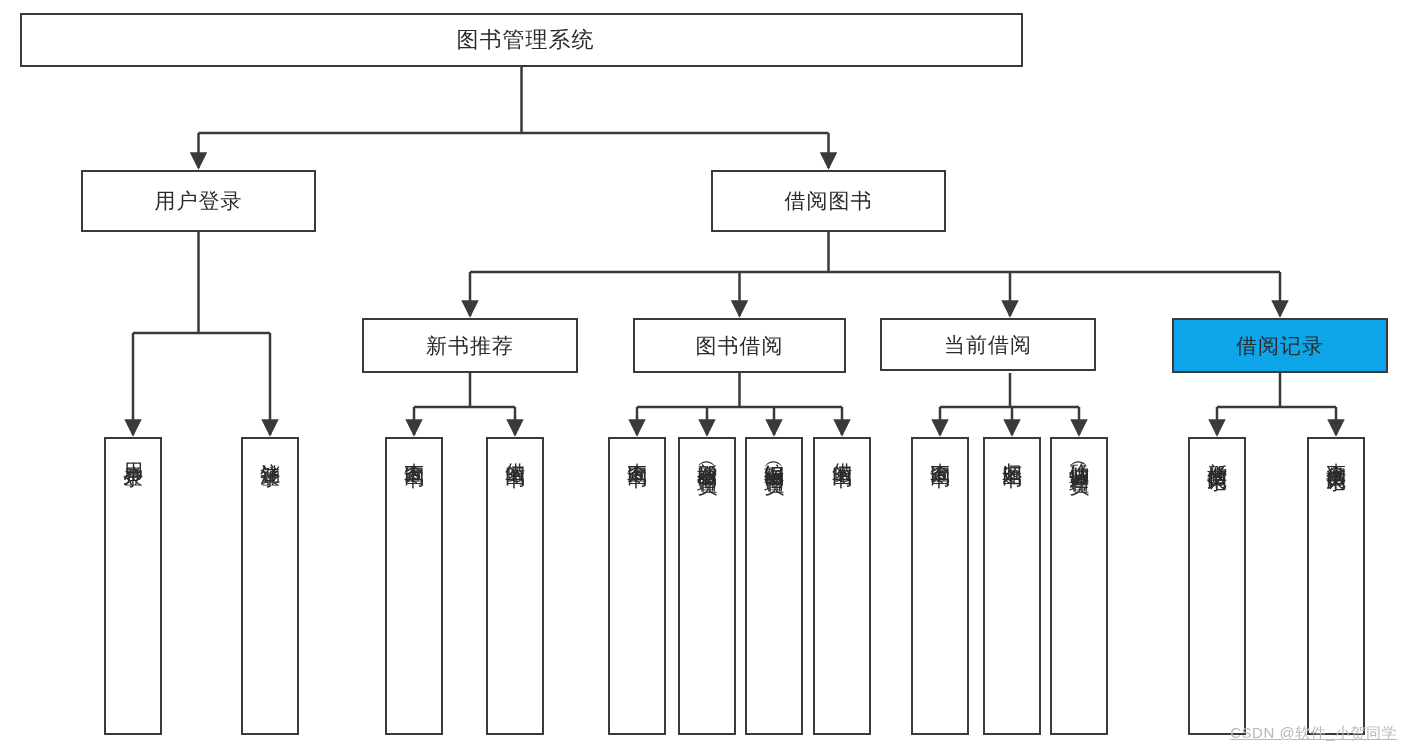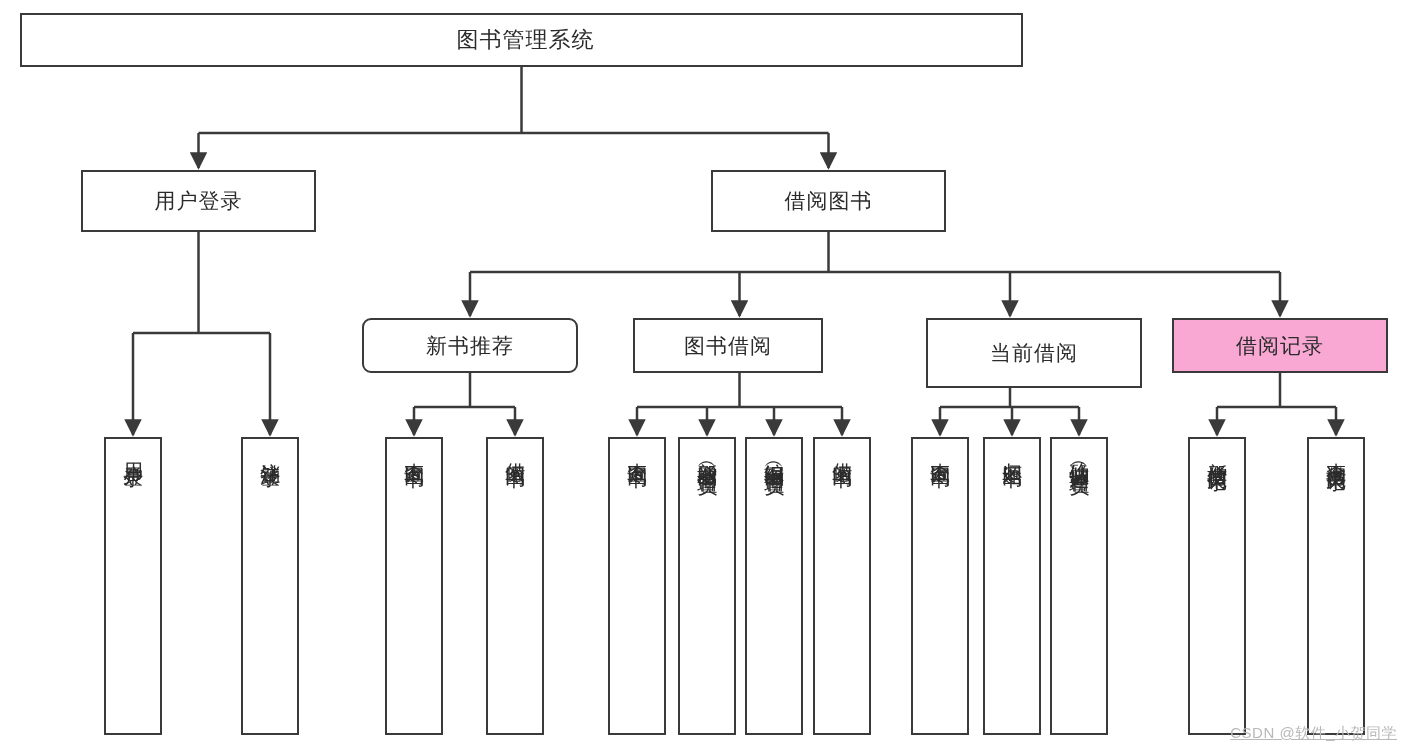--- a/index.html
+++ b/index.html
@@ -56,24 +56,24 @@
       <line x1="1079" y1="407" x2="1079" y2="435" stroke="#3a3a3a" stroke-width="2.5" marker-end="url(#ar)"></line>
       <line x1="1280" y1="373" x2="1280" y2="407" stroke="#3a3a3a" stroke-width="2.5"></line>
       <line x1="1217" y1="407" x2="1336" y2="407" stroke="#3a3a3a" stroke-width="2.5"></line>
       <line x1="1217" y1="407" x2="1217" y2="435" stroke="#3a3a3a" stroke-width="2.5" marker-end="url(#ar)"></line>
       <line x1="1336" y1="407" x2="1336" y2="435" stroke="#3a3a3a" stroke-width="2.5" marker-end="url(#ar)"></line>
     </svg>
   <div id="nodes">
       <div class="node h root" style="left: 20px; top: 13px; width: 1003px; height: 54px; border-color: rgb(58, 58, 58); background: rgb(255, 255, 255); color: rgb(43, 43, 43); padding-left: 8px;">图书管理系统</div>
       <div class="node h" style="left: 81px; top: 170px; width: 235px; height: 62px; border-color: rgb(58, 58, 58); background: rgb(255, 255, 255); color: rgb(43, 43, 43);">用户登录</div>
       <div class="node h" style="left: 711px; top: 170px; width: 235px; height: 62px; border-color: rgb(58, 58, 58); background: rgb(255, 255, 255); color: rgb(43, 43, 43);">借阅图书</div>
-      <div class="node h" style="left: 362px; top: 318px; width: 216px; height: 55px; border-color: rgb(58, 58, 58); background: rgb(255, 255, 255); color: rgb(43, 43, 43); border-radius: 9px;">新书推荐</div>
-      <div class="node h" style="left: 633px; top: 318px; width: 190px; height: 55px; border-color: rgb(58, 58, 58); background: rgb(255, 255, 255); color: rgb(43, 43, 43);">图书借阅</div>
-      <div class="node h" style="left: 926px; top: 318px; width: 216px; height: 70px; border-color: rgb(58, 58, 58); background: rgb(255, 255, 255); color: rgb(43, 43, 43);">当前借阅</div>
-      <div class="node h" style="left: 1172px; top: 318px; width: 216px; height: 55px; border-color: rgb(58, 58, 58); background: #f9a8d4; color: rgb(43, 43, 43);">借阅记录</div>
+      <div class="node h" style="left: 362px; top: 318px; width: 216px; height: 55px; border-color: rgb(58, 58, 58); background: rgb(255, 255, 255); color: rgb(43, 43, 43);">新书推荐</div>
+      <div class="node h" style="left: 633px; top: 318px; width: 213px; height: 55px; border-color: rgb(58, 58, 58); background: rgb(255, 255, 255); color: rgb(43, 43, 43);">图书借阅</div>
+      <div class="node h" style="left: 880px; top: 318px; width: 216px; height: 53px; border-color: rgb(58, 58, 58); background: rgb(255, 255, 255); color: rgb(43, 43, 43);">当前借阅</div>
+      <div class="node h" style="left: 1172px; top: 318px; width: 216px; height: 55px; border-color: rgb(58, 58, 58); background: #0ea5e9; color: rgb(43, 43, 43);">借阅记录</div>
       <div class="node v" style="left: 104px; top: 437px; width: 58px; height: 298px; border-color: rgb(58, 58, 58); background: rgb(255, 255, 255); color: rgb(43, 43, 43);">用户登录</div>
       <div class="node v" style="left: 241px; top: 437px; width: 58px; height: 298px; border-color: rgb(58, 58, 58); background: rgb(255, 255, 255); color: rgb(43, 43, 43);">注销登录</div>
       <div class="node v" style="left: 385px; top: 437px; width: 58px; height: 298px; border-color: rgb(58, 58, 58); background: rgb(255, 255, 255); color: rgb(43, 43, 43);">查询图书</div>
       <div class="node v" style="left: 486px; top: 437px; width: 58px; height: 298px; border-color: rgb(58, 58, 58); background: rgb(255, 255, 255); color: rgb(43, 43, 43);">借阅图书</div>
       <div class="node v" style="left: 608px; top: 437px; width: 58px; height: 298px; border-color: rgb(58, 58, 58); background: rgb(255, 255, 255); color: rgb(43, 43, 43);">查询图书</div>
       <div class="node v" style="left: 678px; top: 437px; width: 58px; height: 298px; border-color: rgb(58, 58, 58); background: rgb(255, 255, 255); color: rgb(43, 43, 43);">新增图书（管理员）</div>
       <div class="node v" style="left: 745px; top: 437px; width: 58px; height: 298px; border-color: rgb(58, 58, 58); background: rgb(255, 255, 255); color: rgb(43, 43, 43);">编辑图书（管理员）</div>
       <div class="node v" style="left: 813px; top: 437px; width: 58px; height: 298px; border-color: rgb(58, 58, 58); background: rgb(255, 255, 255); color: rgb(43, 43, 43);">借阅图书</div>
       <div class="node v" style="left: 911px; top: 437px; width: 58px; height: 298px; border-color: rgb(58, 58, 58); background: rgb(255, 255, 255); color: rgb(43, 43, 43);">查询图书</div>
       <div class="node v" style="left: 983px; top: 437px; width: 58px; height: 298px; border-color: rgb(58, 58, 58); background: rgb(255, 255, 255); color: rgb(43, 43, 43);">归还图书</div>

